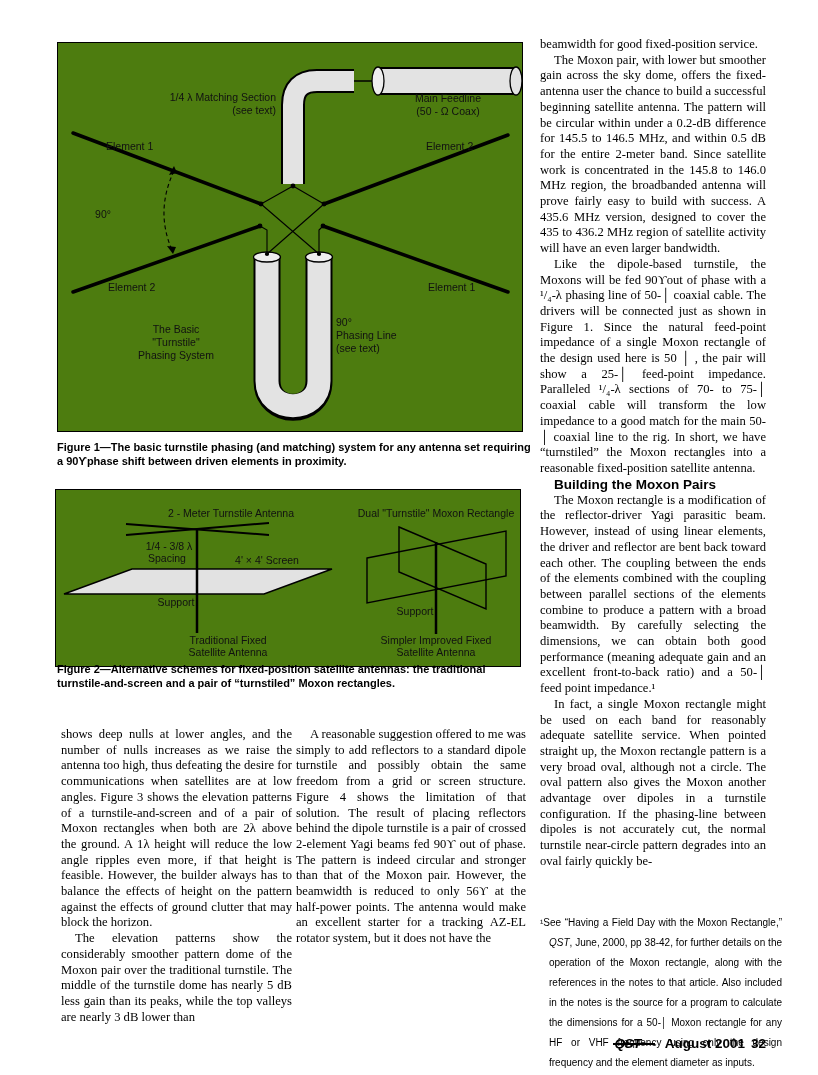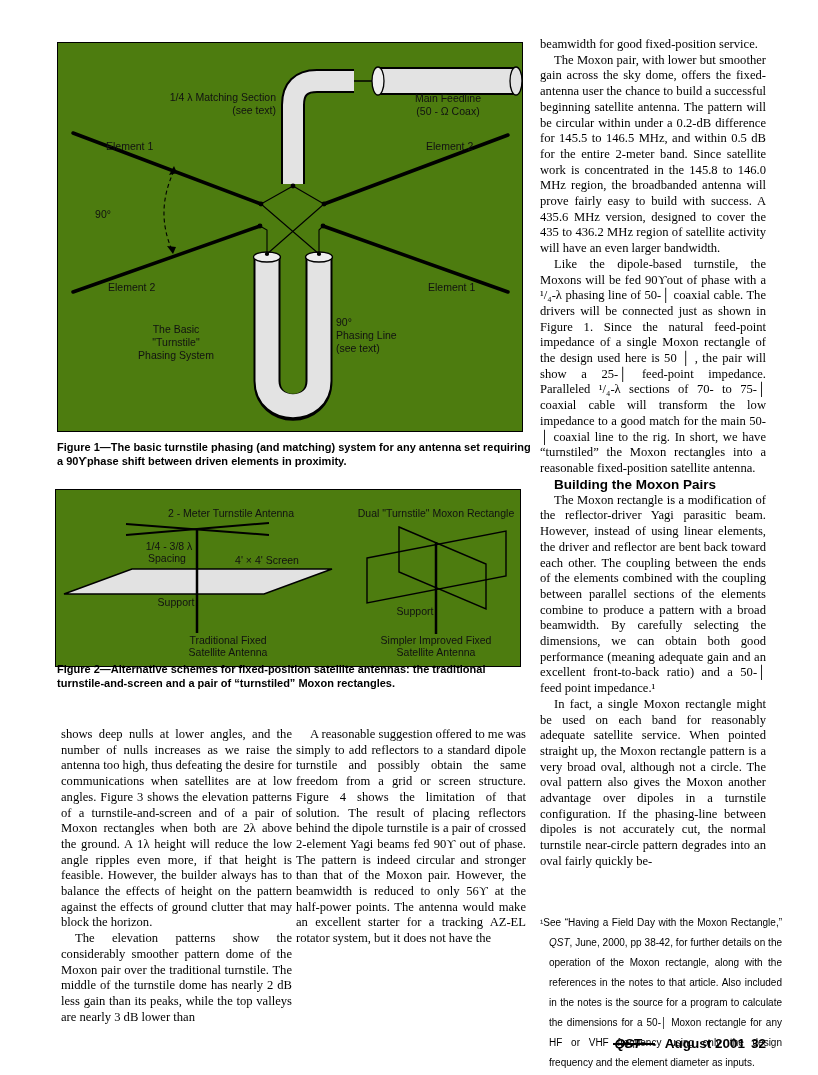--- a/index.html
+++ b/index.html
@@ -149,21 +149,21 @@
       <line x1="380" y1="52" x2="380" y2="144" stroke="#000" stroke-width="2.5"></line>
       <text x="359" y="125" text-anchor="middle">Support</text>
       <text x="380" y="154" text-anchor="middle">Simpler Improved Fixed</text>
       <text x="380" y="166" text-anchor="middle">Satellite Antenna</text>
     </svg>
   </div>
   <div class="caption cap2">Figure 2—Alternative schemes for fixed-position satellite antennas: the traditional turnstile-and-screen and a pair of “turnstiled” Moxon rectangles.</div>
 
   <div class="col col-left">
     <p class="cont">shows deep nulls at lower angles, and the number of nulls increases as we raise the antenna too high, thus defeating the desire for communications when satellites are at low angles. Figure 3 shows the elevation patterns of a turnstile-and-screen and of a pair of Moxon rectangles when both are 2λ above the ground. A 1λ height will reduce the low angle ripples even more, if that height is feasible. However, the builder always has to balance the effects of height on the pattern against the effects of ground clutter that may block the horizon.</p>
-    <p>The elevation patterns show the considerably smoother pattern dome of the Moxon pair over the traditional turnstile. The middle of the turnstile dome has nearly 2 dB less gain than its peaks, while the top valleys are nearly 3 dB lower than</p>
+    <p>The elevation patterns show the considerably smoother pattern dome of the Moxon pair over the traditional turnstile. The middle of the turnstile dome has nearly 5 dB less gain than its peaks, while the top valleys are nearly 3 dB lower than</p>
   </div>
 
   <div class="col col-mid">
     <p>A reasonable suggestion offered to me was simply to add reflectors to a standard dipole turnstile and possibly obtain the same freedom from a grid or screen structure. Figure 4 shows the limitation of that solution. The result of placing reflectors behind the dipole turnstile is a pair of crossed 2-element Yagi beams fed 90ϒ out of phase. The pattern is indeed circular and stronger than that of the Moxon pair. However, the beamwidth is reduced to only 56ϒ at the half-power points. The antenna would make an excellent starter for a tracking AZ-EL rotator system, but it does not have the</p>
   </div>
 
   <div class="col col-right">
     <p class="cont">beamwidth for good fixed-position service.</p>
     <p>The Moxon pair, with lower but smoother gain across the sky dome, offers the fixed-antenna user the chance to build a successful beginning satellite antenna. The pattern will be circular within under a 0.2-dB difference for 145.5 to 146.5 MHz, and within 0.5 dB for the entire 2-meter band. Since satellite work is concentrated in the 145.8 to 146.0 MHz region, the broadbanded antenna will prove fairly easy to build with success. A 435.6 MHz version, designed to cover the 435 to 436.2 MHz region of satellite activity will have an even larger bandwidth.</p>
     <p>Like the dipole-based turnstile, the Moxons will be fed 90ϒout of phase with a ¹/₄-λ phasing line of 50-│ coaxial cable. The drivers will be connected just as shown in Figure 1. Since the natural feed-point impedance of a single Moxon rectangle of the design used here is 50 │ , the pair will show a 25-│ feed-point impedance. Paralleled ¹/₄-λ sections of 70- to 75-│ coaxial cable will transform the low impedance to a good match for the main 50-│ coaxial line to the rig. In short, we have “turnstiled” the Moxon rectangles into a reasonable fixed-position satellite antenna.</p>

